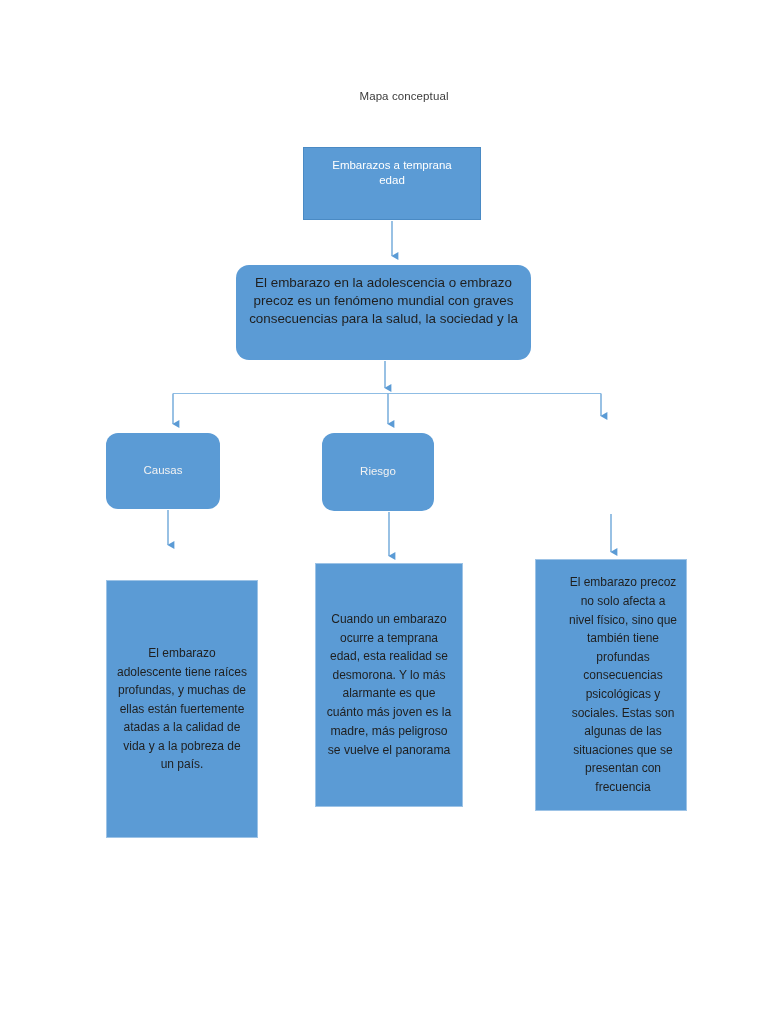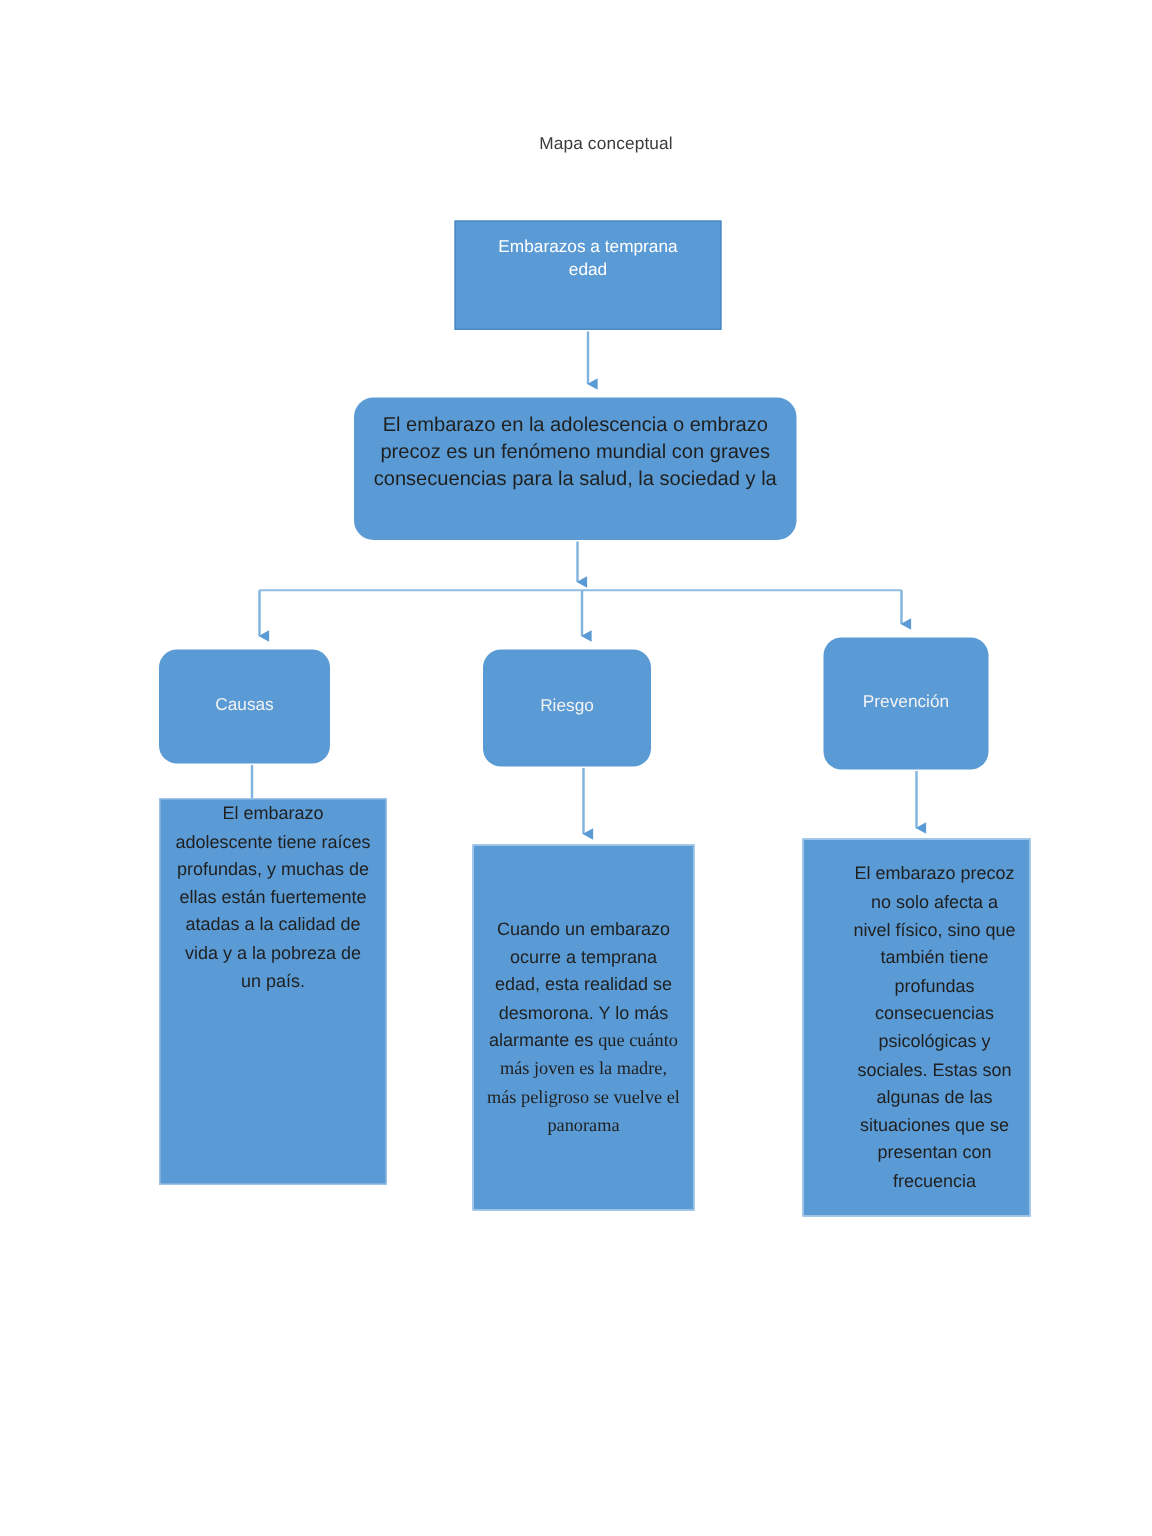--- a/index.html
+++ b/index.html
@@ -87,34 +87,34 @@
   .node--cat.cat-2 { left: 549px;  top: 425px; width: 110px; height: 88px; }
   
   .node--leaf {
     border: 1px solid #9dc3e6;
     color: #1f1f1f;
     font-size: 12px;
     padding: 0 8px;
     line-height: 1.55;
   }
   .node--leaf.leaf-0 {
-    left: 106px;  top: 532px; width: 152px; height: 258px;
-    align-items: flex-start;
+    left: 106px;  top: 580px; width: 152px; height: 258px;
+    align-items: center;
   }
   .node--leaf.leaf-1 {
     left: 315px;  top: 563px; width: 148px; height: 244px;
     align-items: center;
   }
   .node--leaf.leaf-2 {
     left: 535px;  top: 559px; width: 152px; height: 252px;
     align-items: center;
     padding-left: 32px;
   }
   
-  .font-b { font-family: Liberation Serif, serif; font-size: 12.2px; }
+  .font-b { font-family: Liberation Sans, sans-serif; font-size: 12.2px; }
 
   
   .conn {
     position: absolute;
     pointer-events: none;
   }
   .conn svg { display: block; overflow: visible; }
 </style>
 </head>
 <body>
@@ -179,23 +179,20 @@
   </div>
 
   <div class="node node--cat cat-0">
     <span class="txt">Causas</span>
   </div>
 
   <div class="node node--cat cat-1">
     <span class="txt">Riesgo</span>
   </div>
 
-  <div class="node node--cat cat-2">
-    <span class="txt">Prevención</span>
-  </div>
 
   <div class="node node--leaf leaf-0">
     <span class="txt">El embarazo adolescente tiene raíces profundas, y muchas de ellas están fuertemente atadas a la calidad de vida y a la pobreza de un país.</span>
   </div>
 
   <div class="node node--leaf leaf-1">
     <span class="txt"><span>Cuando un embarazo ocurre a temprana edad, esta realidad se desmorona. Y lo más alarmante es</span> <span class="font-b">que cuánto más joven es la madre, más peligroso se vuelve el panorama</span></span>
   </div>
 
   <div class="node node--leaf leaf-2">

